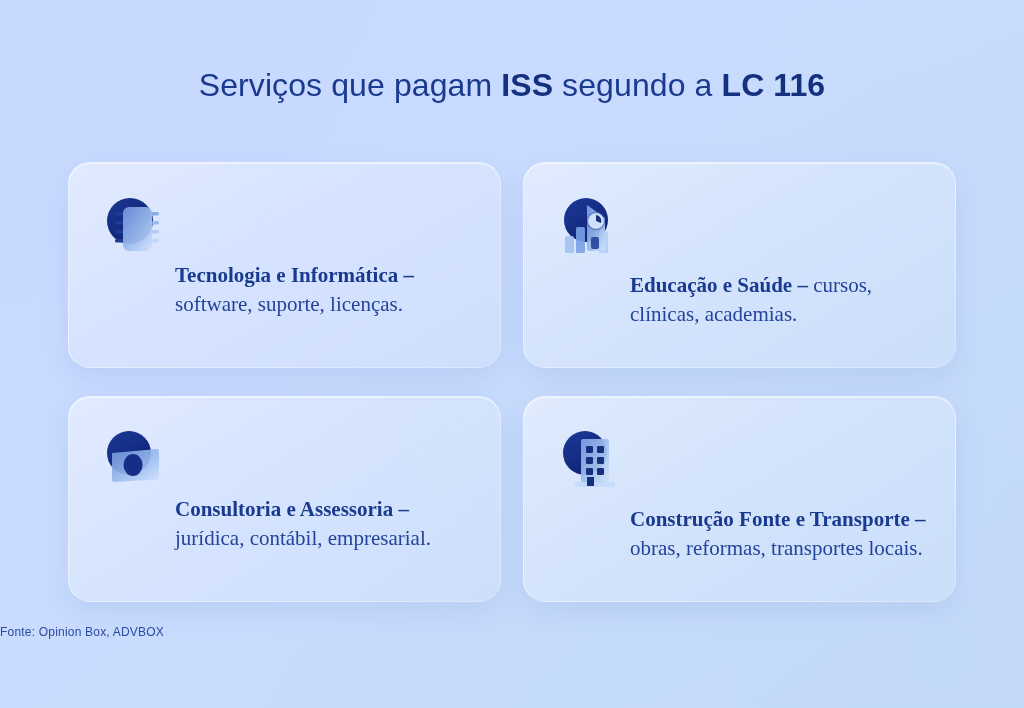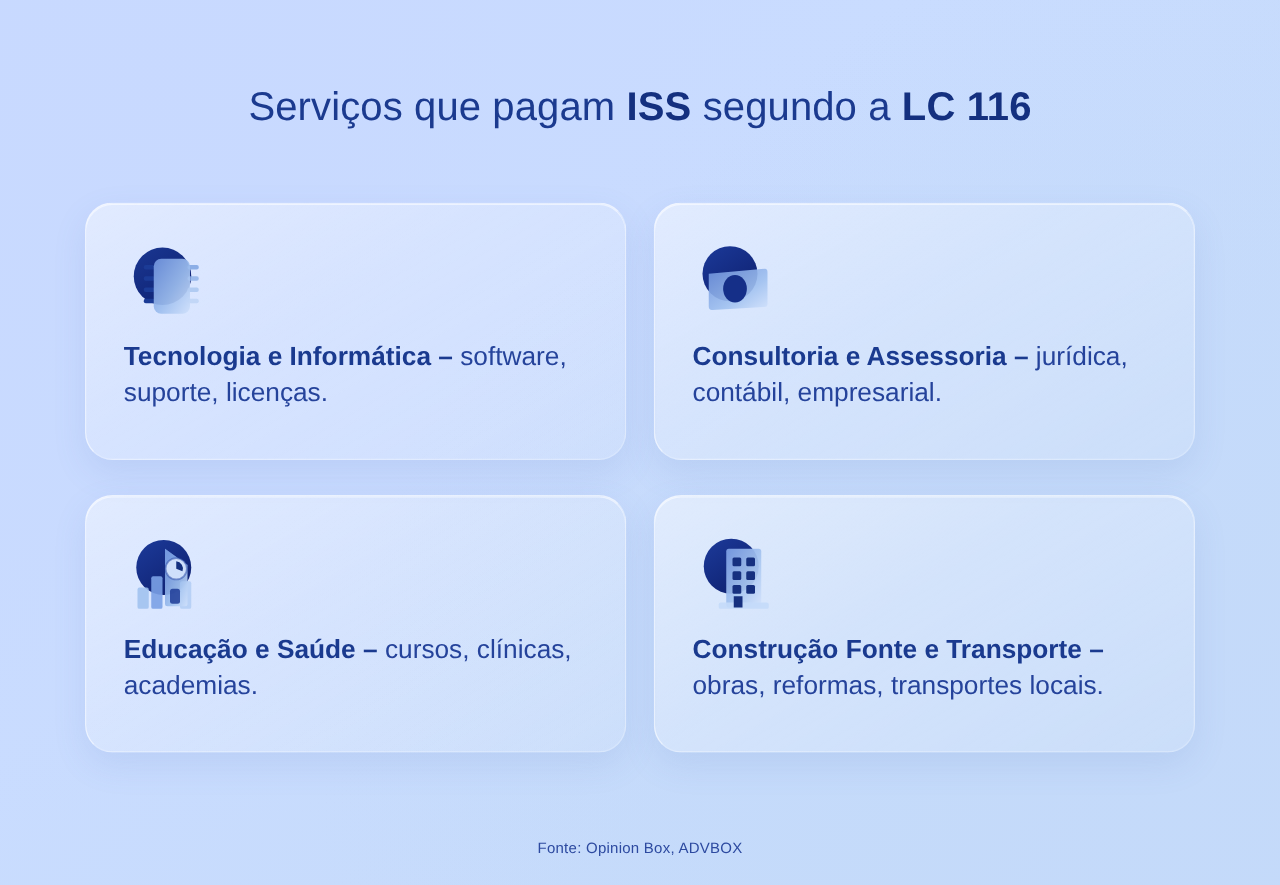--- a/index.html
+++ b/index.html
@@ -65,22 +65,22 @@
                 rgba(255,255,255,0.46) 0%,
                 rgba(255,255,255,0.26) 42%,
                 rgba(255,255,255,0.12) 100%);
     border: 1px solid rgba(255,255,255,0.55);
     border-right-color: rgba(255,255,255,0.22);
     border-bottom-color: rgba(255,255,255,0.20);
     box-shadow:
       0 10px 26px rgba(90,120,190,0.13),
       inset 0 1px 0 rgba(255,255,255,0.55);
     display: flex;
-    flex-direction: column;
     overflow: hidden;
+    font-family: Liberation Serif, serif;
   }
 
   
   .icon {
     width: 76px;
     height: 68px;
     margin-bottom: 10px;
     flex: 0 0 auto;
   }
   .icon svg { display: block; width: 76px; height: 68px; }
@@ -97,24 +97,24 @@
   .card-text .lead {
     font-weight: 700;
     color: #1a3a8f;
   }
 
   .card-r1 .card-text { padding-bottom: 24px; }
 
   
   .footer {
     position: absolute;
-    top: 670px;
+    top: 624px;
     left: 0;
     width: 1024px;
-    text-align: center;
+    text-align: left;
     font-size: 12px;
     line-height: 16px;
     color: #2d4aa0;
     font-weight: 400;
     letter-spacing: 0.2px;
   }
 </style>
 </head>
 <body>
 
@@ -155,20 +155,54 @@
           <rect x="51" y="46" width="9" height="3.6" rx="1.6" fill="#b8d0f4" opacity="0.7"></rect>
 
           <rect x="24" y="14" width="29" height="44" rx="6" fill="url(#chipBody)" opacity="0.92"></rect>
         </svg>
       </div>
       <div class="card-text">
         <span class="lead">Tecnologia e Informática – </span><span class="rest">software, suporte, licenças.</span>
       </div>
     </div>
 
+    <div class="card card-r2">
+      <div class="icon">
+        <svg viewBox="0 0 76 68" xmlns="http://www.w3.org/2000/svg">
+          <defs>
+            <linearGradient id="houseG" x1="0" y1="0" x2="1" y2="1">
+              <stop offset="0%" stop-color="#6b8fdb"></stop>
+              <stop offset="60%" stop-color="#9dbfee"></stop>
+              <stop offset="100%" stop-color="#cfe0fb"></stop>
+            </linearGradient>
+            <linearGradient id="circ3" x1="0.2" y1="0" x2="0.9" y2="1">
+              <stop offset="0%" stop-color="#1b3896"></stop>
+              <stop offset="100%" stop-color="#0e1f6e"></stop>
+            </linearGradient>
+          </defs>
+          <circle cx="32" cy="27" r="22" fill="url(#circ3)"></circle>
+
+          <rect x="11" y="43" width="9" height="17" rx="1.5" fill="#9dbfee" opacity="0.85"></rect>
+          <rect x="22" y="34" width="9" height="26" rx="1.5" fill="#7ba1e5" opacity="0.9"></rect>
+          <rect x="45" y="38" width="9" height="22" rx="1.5" fill="#b1cdf4" opacity="0.85"></rect>
+
+          <path d="M33 12 L51 25 L51 56 Q51 58 49 58 L35 58 Q33 58 33 56 Z" fill="url(#houseG)" opacity="0.92"></path>
+          <path d="M33 12 L51 25 L33 25 Z" fill="#7ba1e5" opacity="0.6"></path>
+
+          <circle cx="42" cy="28" r="8.5" fill="#cfe0fb"></circle>
+          <path d="M42 28 L42 22 A6 6 0 0 1 47 30 Z" fill="#14307f"></path>
+          <circle cx="42" cy="28" r="8.5" fill="none" stroke="#2a4aa5" stroke-width="1.4" opacity="0.5"></circle>
+          <rect x="37" y="44" width="8" height="12" rx="2" fill="#1d3b97" opacity="0.85"></rect>
+        </svg>
+      </div>
+      <div class="card-text">
+        <span class="lead">Educação e Saúde – </span><span class="rest">cursos, clínicas, academias.</span>
+      </div>
+    </div>
+
     <div class="card card-r1">
       <div class="icon">
         <svg viewBox="0 0 76 68" xmlns="http://www.w3.org/2000/svg">
           <defs>
             <linearGradient id="flagG" x1="0" y1="0" x2="1" y2="1">
               <stop offset="0%" stop-color="#6f93dd"></stop>
               <stop offset="60%" stop-color="#9fc0ef"></stop>
               <stop offset="100%" stop-color="#d2e2fc"></stop>
             </linearGradient>
             <linearGradient id="circ2" x1="0.2" y1="0" x2="0.9" y2="1">
@@ -176,54 +210,20 @@
               <stop offset="100%" stop-color="#0e1f6e"></stop>
             </linearGradient>
           </defs>
           <circle cx="30" cy="26" r="22" fill="url(#circ2)"></circle>
           <path d="M13 26 L58 22 Q60 22 60 25 L60 50 Q60 53 57 52.6 L16 55 Q13 55.3 13 52 Z" fill="url(#flagG)" opacity="0.9"></path>
           <ellipse cx="34" cy="38" rx="9.5" ry="11" fill="#152f88"></ellipse>
         </svg>
       </div>
       <div class="card-text">
         <span class="lead">Consultoria e Assessoria – </span><span class="rest">jurídica, contábil, empresarial.</span>
-      </div>
-    </div>
-
-    <div class="card card-r2">
-      <div class="icon">
-        <svg viewBox="0 0 76 68" xmlns="http://www.w3.org/2000/svg">
-          <defs>
-            <linearGradient id="houseG" x1="0" y1="0" x2="1" y2="1">
-              <stop offset="0%" stop-color="#6b8fdb"></stop>
-              <stop offset="60%" stop-color="#9dbfee"></stop>
-              <stop offset="100%" stop-color="#cfe0fb"></stop>
-            </linearGradient>
-            <linearGradient id="circ3" x1="0.2" y1="0" x2="0.9" y2="1">
-              <stop offset="0%" stop-color="#1b3896"></stop>
-              <stop offset="100%" stop-color="#0e1f6e"></stop>
-            </linearGradient>
-          </defs>
-          <circle cx="32" cy="27" r="22" fill="url(#circ3)"></circle>
-
-          <rect x="11" y="43" width="9" height="17" rx="1.5" fill="#9dbfee" opacity="0.85"></rect>
-          <rect x="22" y="34" width="9" height="26" rx="1.5" fill="#7ba1e5" opacity="0.9"></rect>
-          <rect x="45" y="38" width="9" height="22" rx="1.5" fill="#b1cdf4" opacity="0.85"></rect>
-
-          <path d="M33 12 L51 25 L51 56 Q51 58 49 58 L35 58 Q33 58 33 56 Z" fill="url(#houseG)" opacity="0.92"></path>
-          <path d="M33 12 L51 25 L33 25 Z" fill="#7ba1e5" opacity="0.6"></path>
-
-          <circle cx="42" cy="28" r="8.5" fill="#cfe0fb"></circle>
-          <path d="M42 28 L42 22 A6 6 0 0 1 47 30 Z" fill="#14307f"></path>
-          <circle cx="42" cy="28" r="8.5" fill="none" stroke="#2a4aa5" stroke-width="1.4" opacity="0.5"></circle>
-          <rect x="37" y="44" width="8" height="12" rx="2" fill="#1d3b97" opacity="0.85"></rect>
-        </svg>
-      </div>
-      <div class="card-text">
-        <span class="lead">Educação e Saúde – </span><span class="rest">cursos, clínicas, academias.</span>
       </div>
     </div>
 
     <div class="card card-r2">
       <div class="icon">
         <svg viewBox="0 0 76 68" xmlns="http://www.w3.org/2000/svg">
           <defs>
             <linearGradient id="bldG" x1="0" y1="0" x2="1" y2="1">
               <stop offset="0%" stop-color="#7b9ee4"></stop>
               <stop offset="55%" stop-color="#a6c5f0"></stop>

